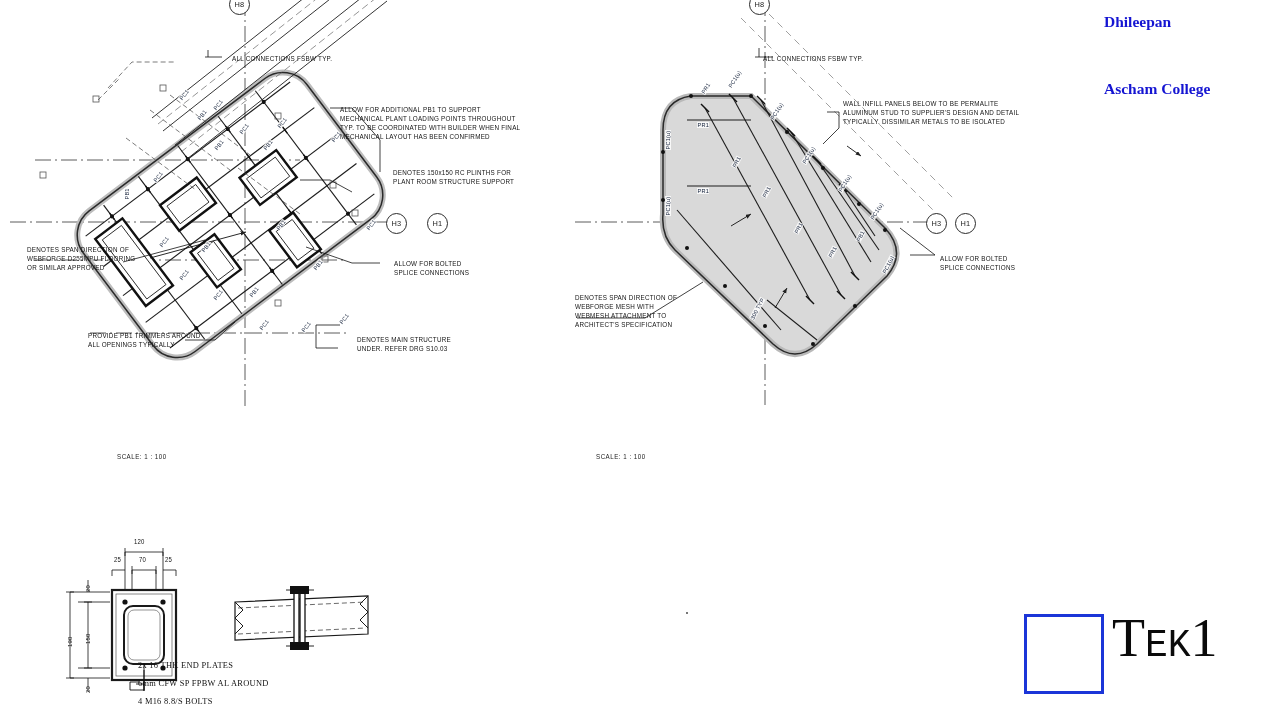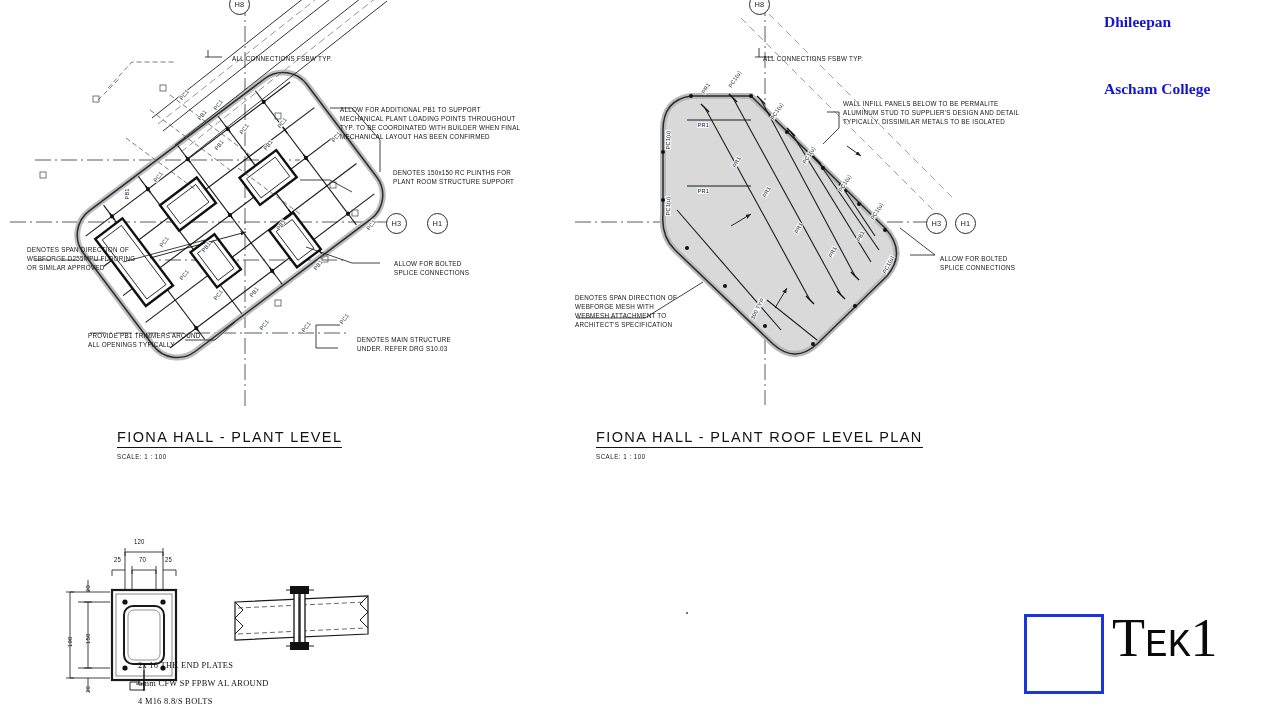--- a/index.html
+++ b/index.html
@@ -384,21 +384,20 @@
     <div class="abs" style="left:88px; top:330px;">
       <div class="note" style="left:0; top:0;">PROVIDE PB1 TRIMMERS AROUND</div>
       <div class="note" style="left:0; top:9px;">ALL OPENINGS TYPICALLY</div>
     </div>
 
     <div class="abs" style="left:357px; top:334px;">
       <div class="note" style="left:0; top:0;">DENOTES MAIN STRUCTURE</div>
       <div class="note" style="left:0; top:9px;">UNDER. REFER DRG S10.03</div>
     </div>
 
-    <div class="plan-title" style="left:117px; top:429px;">FIONA HALL - PLANT LEVEL</div>
     <div class="plan-scale" style="left:117px; top:452px;">SCALE:  1 : 100</div>
   </div>
 
   <div class="abs" style="left:555px; top:0px; width:560px; height:420px;">
 
     <svg width="560" height="420" viewBox="0 0 560 420">
       <defs>
         <marker id="ar2" markerWidth="7" markerHeight="7" refX="6" refY="2.4" orient="auto">
             <path d="M0,0 L6,2.4 L0,4.8 z" fill="#222"></path>
           </marker>
@@ -547,21 +546,20 @@
       <div class="note" style="left:0; top:9px;">WEBFORGE MESH WITH</div>
       <div class="note" style="left:0; top:18px;">WEBMESH ATTACHMENT TO</div>
       <div class="note" style="left:0; top:27px;">ARCHITECT'S SPECIFICATION</div>
     </div>
 
     <div class="abs" style="left:385px; top:253px;">
       <div class="note" style="left:0; top:0;">ALLOW FOR BOLTED</div>
       <div class="note" style="left:0; top:9px;">SPLICE CONNECTIONS</div>
     </div>
 
-    <div class="plan-title" style="left:41px; top:429px;">FIONA HALL - PLANT ROOF LEVEL PLAN</div>
     <div class="plan-scale" style="left:41px; top:452px;">SCALE:  1 : 100</div>
   </div>
 
   <div class="abs" style="left:50px; top:530px; width:420px; height:190px;">
 
     <svg width="420" height="190" viewBox="0 0 420 190">
 
       <g stroke="#111" stroke-width="0.8" fill="none">
 
         <line x1="75" y1="22" x2="113" y2="22"></line>

